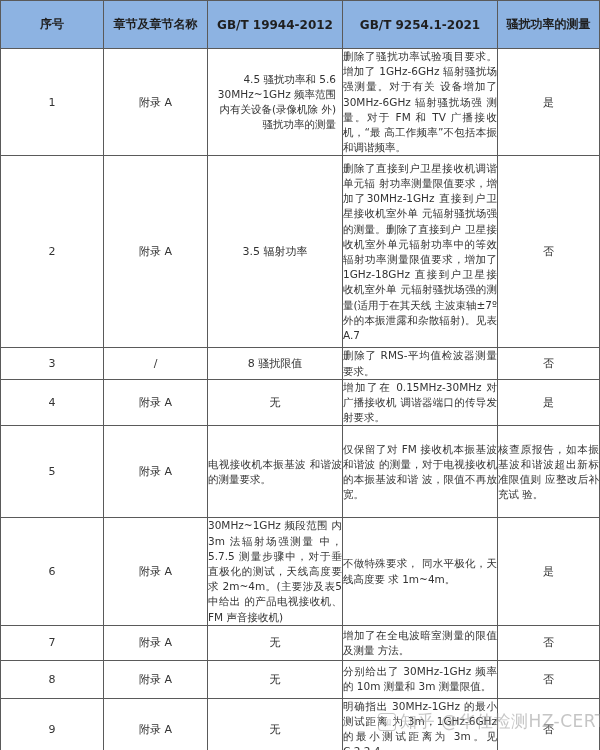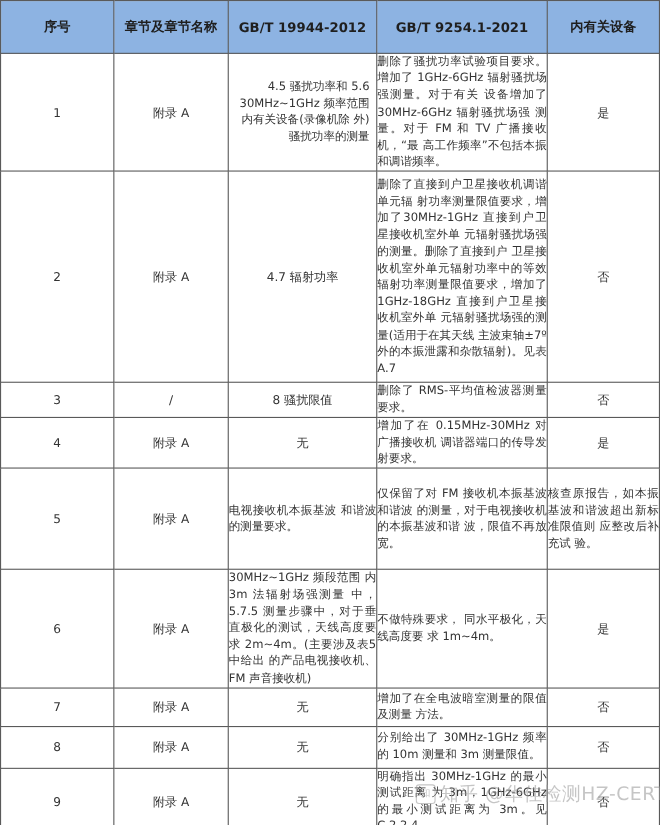--- a/index.html
+++ b/index.html
@@ -28,35 +28,35 @@
       <col class="c3">
       <col class="c4">
       <col class="c5">
     </colgroup>
   <thead>
     <tr>
       <th>序号</th>
       <th>章节及章节名称</th>
       <th>GB/T 19944-2012</th>
       <th>GB/T 9254.1-2021</th>
-      <th>内有关设备</th>
+      <th>骚扰功率的测量</th>
     </tr>
   </thead>
   <tbody>
     <tr style="height:105px">
       <td class="center">1</td>
       <td class="center">附录 A</td>
       <td class="text center-text" style="padding:0 6px">4.5 骚扰功率和 5.6 30MHz~1GHz 频率范围 内有关设备(录像机除 外)骚扰功率的测量</td>
       <td class="text">删除了骚扰功率试验项目要求。增加了 1GHz-6GHz 辐射骚扰场强测量。对于有关 设备增加了 30MHz-6GHz 辐射骚扰场强 测量。对于 FM 和 TV 广播接收机，“最 高工作频率”不包括本振和调谐频率。</td>
       <td class="center">是</td>
     </tr>
     <tr style="height:192px">
       <td class="center">2</td>
       <td class="center">附录 A</td>
-      <td class="center">4.7 辐射功率</td>
+      <td class="center">3.5 辐射功率</td>
       <td class="text">删除了直接到户卫星接收机调谐单元辐 射功率测量限值要求，增加了30MHz-1GHz 直接到户卫星接收机室外单 元辐射骚扰场强的测量。删除了直接到户 卫星接收机室外单元辐射功率中的等效 辐射功率测量限值要求，增加了1GHz-18GHz 直接到户卫星接收机室外单 元辐射骚扰场强的测量(适用于在其天线 主波束轴±7º 外的本振泄露和杂散辐射)。见表 A.7</td>
       <td class="center">否</td>
     </tr>
     <tr style="height:30px">
       <td class="center">3</td>
       <td class="center">/</td>
       <td class="center">8 骚扰限值</td>
       <td class="text">删除了 RMS-平均值检波器测量要求。</td>
       <td class="center">否</td>
     </tr>

